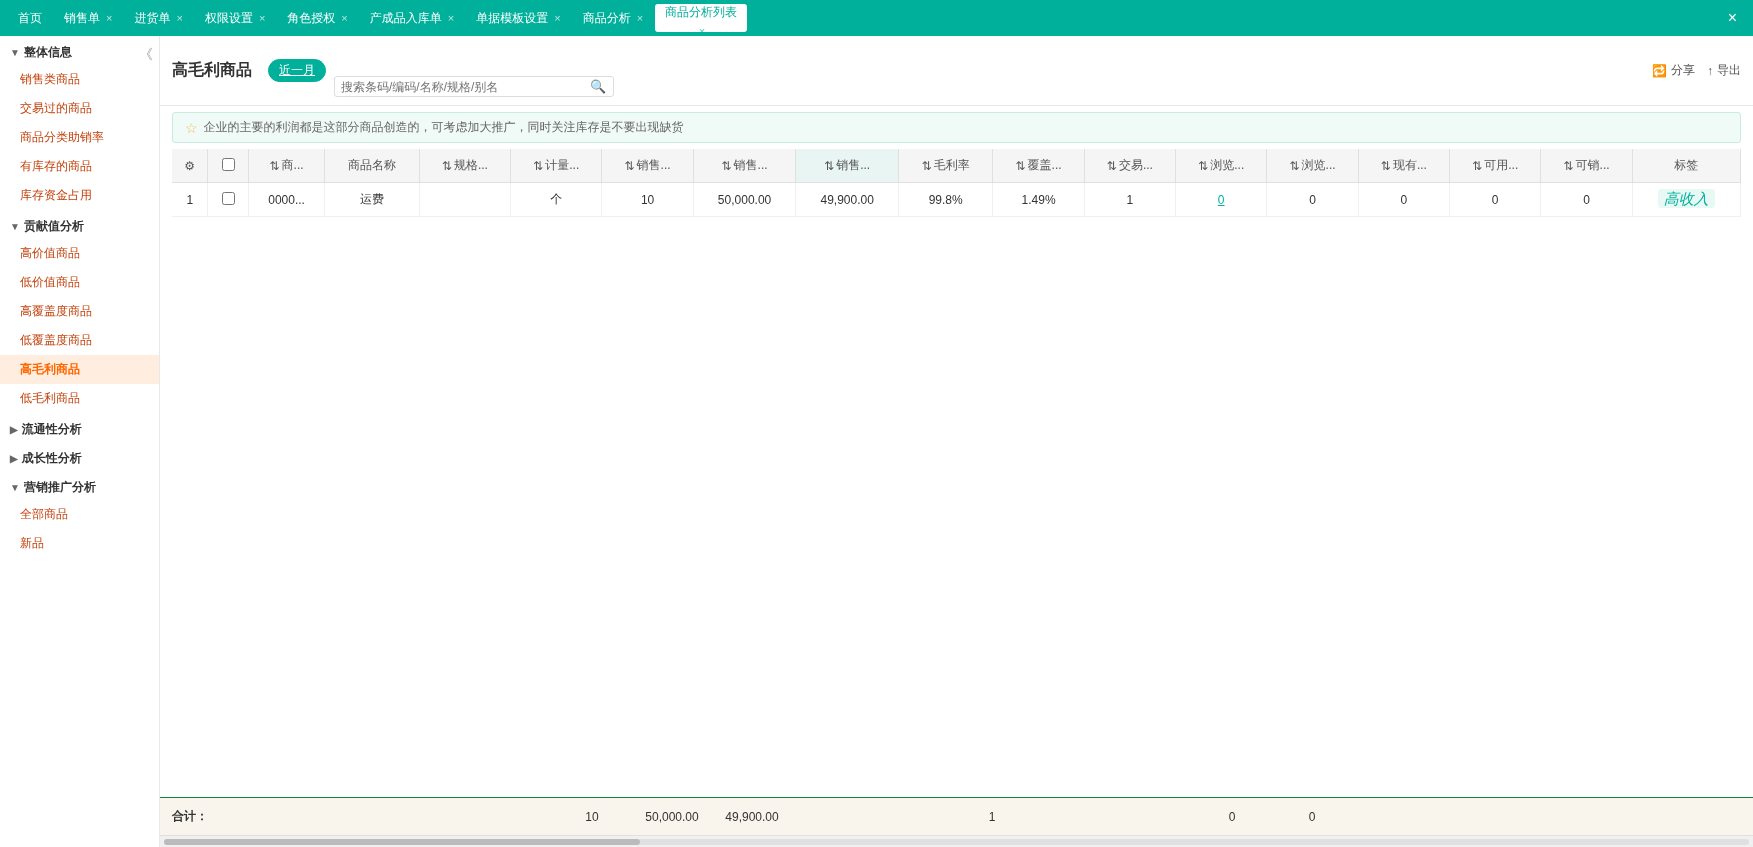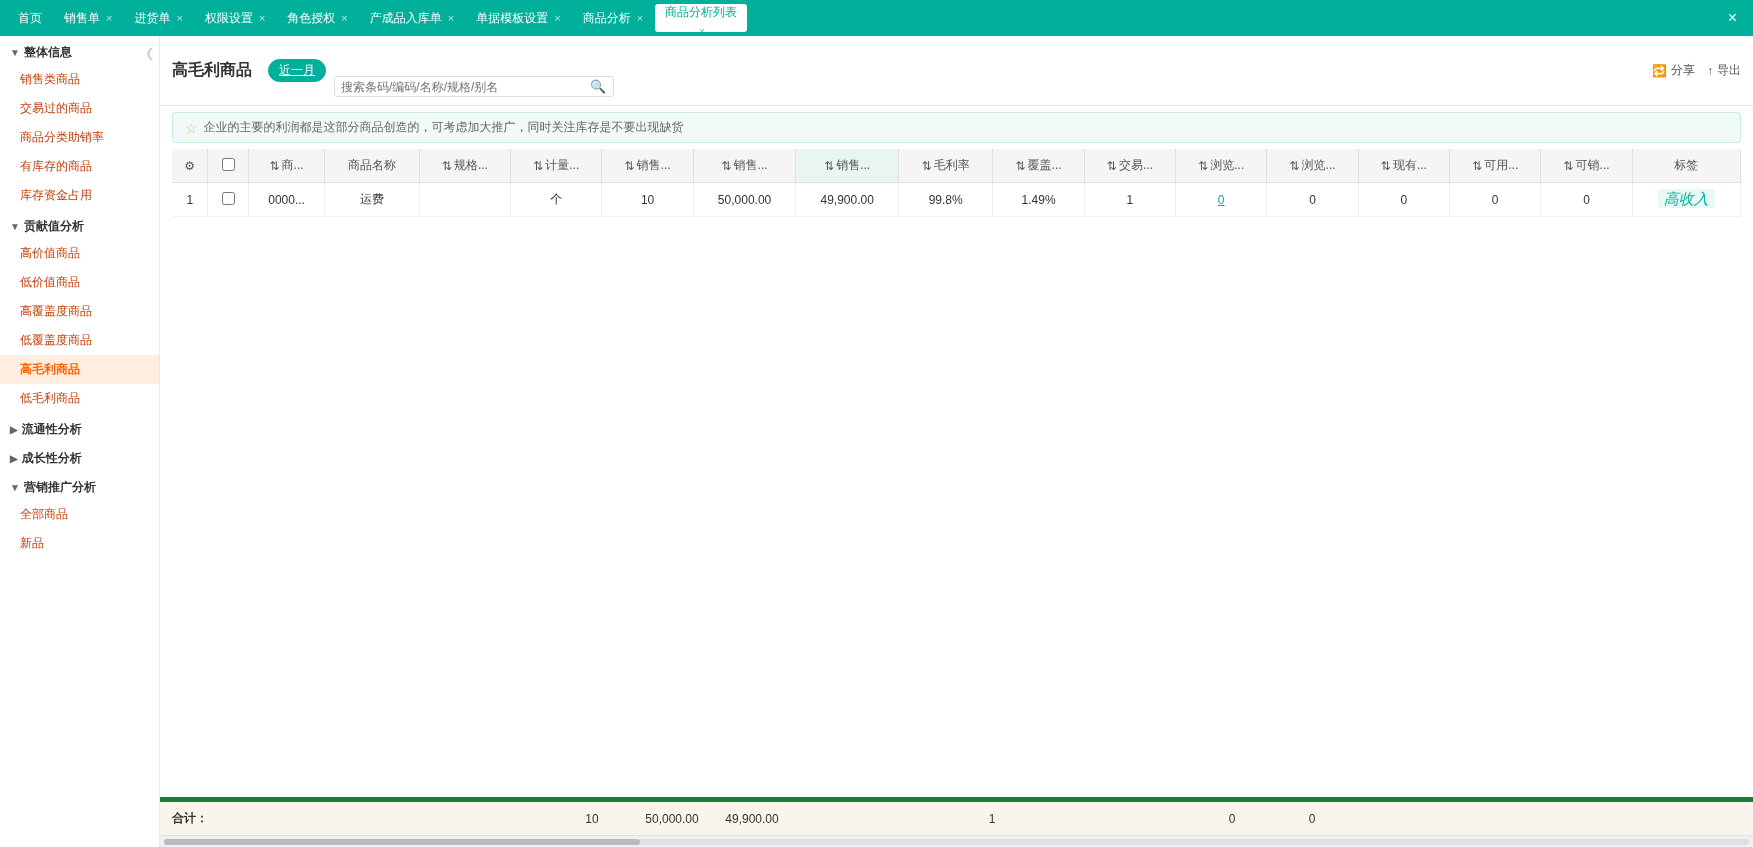--- a/index.html
+++ b/index.html
@@ -203,21 +203,21 @@
       white-space: nowrap;
     }
     .tag-high { color: #00b09b; background: #e8f9f5; padding: 1px 6px; border-radius: 3px; font-size: 15px; font-style: italic; }
 
     
     .footer-bar {
       display: flex;
       align-items: center;
       padding: 8px 12px;
       background: #faf5ec;
-      border-top: 5px solid #15803d;
+      border-top: 1px solid #15803d;
       min-height: 38px;
       gap: 0;
     }
     .footer-label {
       color: #333;
       font-weight: bold;
       width: 220px;
     }
     .footer-cells {
       display: flex;

